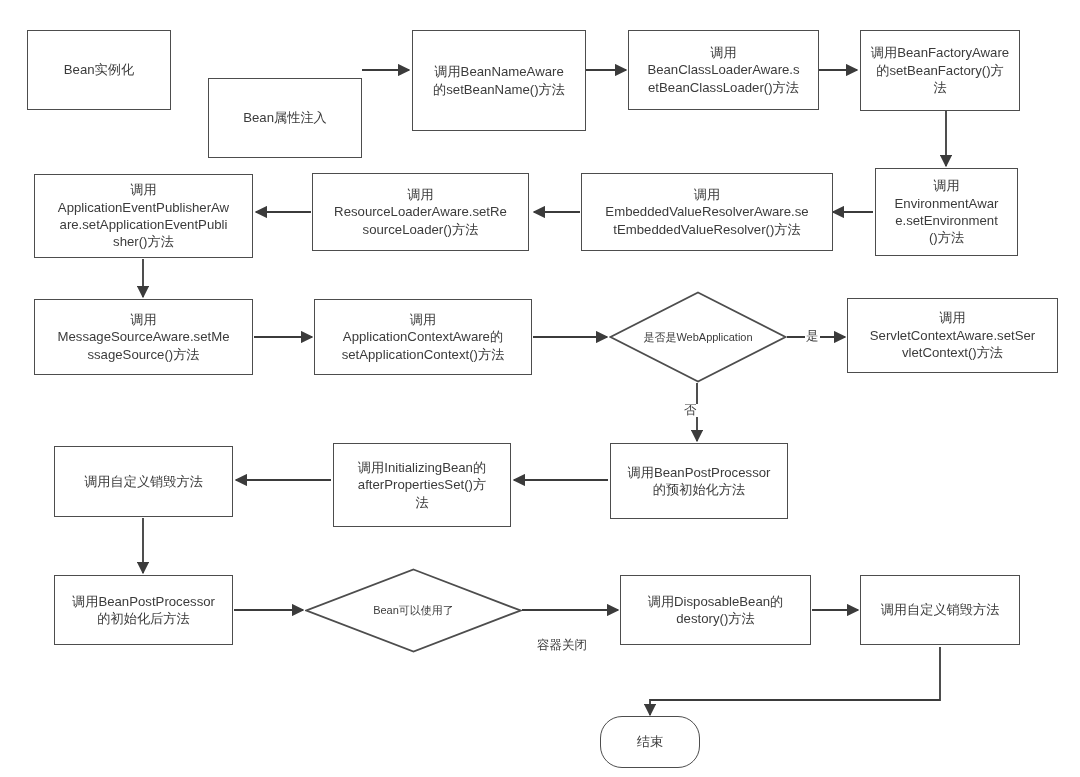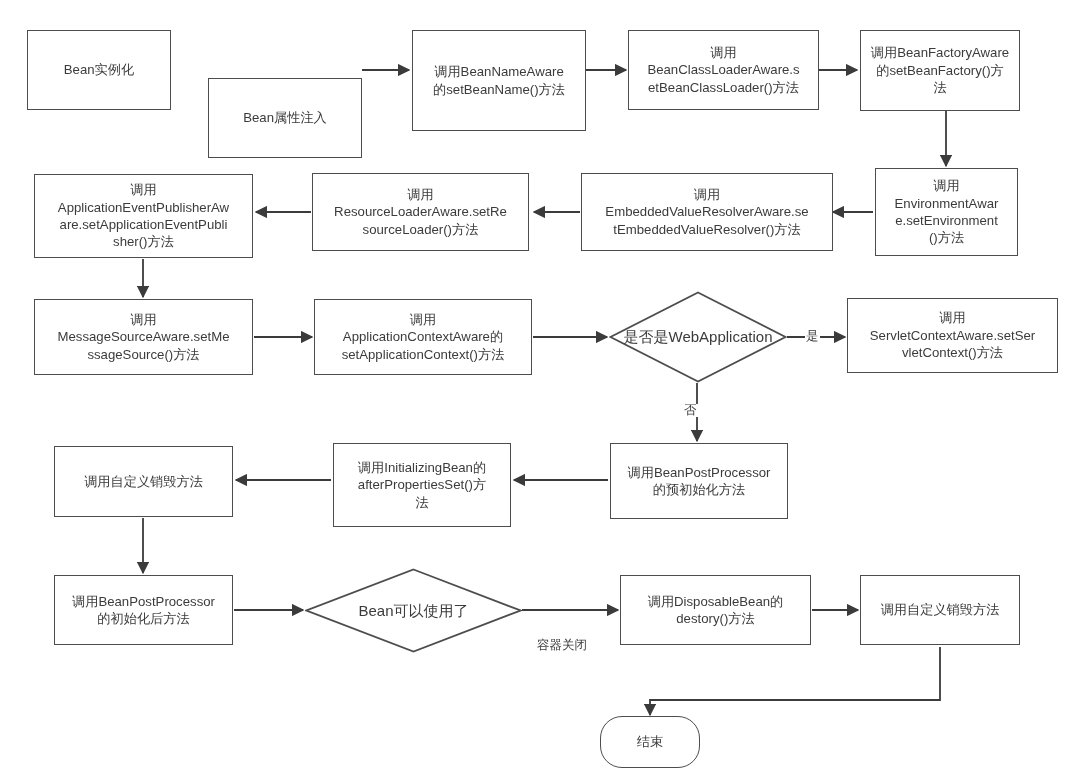--- a/index.html
+++ b/index.html
@@ -42,21 +42,21 @@
   .diamond-wrap svg {
     position: absolute;
     left: 0;
     top: 0;
   }
   .diamond-label {
     position: relative;
     z-index: 2;
     text-align: center;
     color: #3b3b3b;
-    font-size: 15px;
+    font-size: 11px;
     line-height: 1.3;
     white-space: pre-line;
   }
   .edge-label {
     position: absolute;
     color: #3b3b3b;
     font-size: 12.5px;
     background: #ffffff;
     padding: 0 1px;
     line-height: 1;

